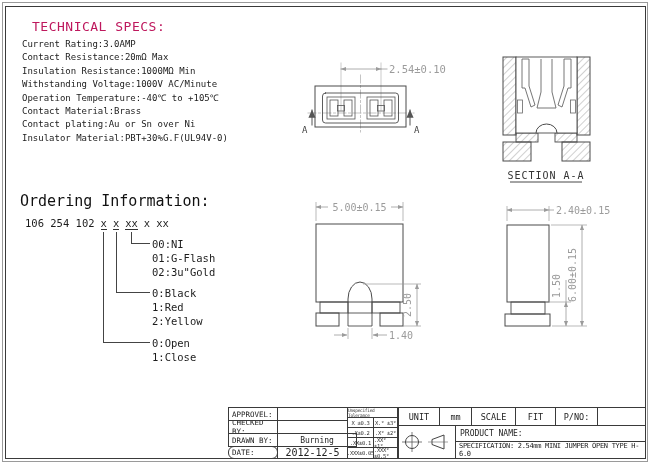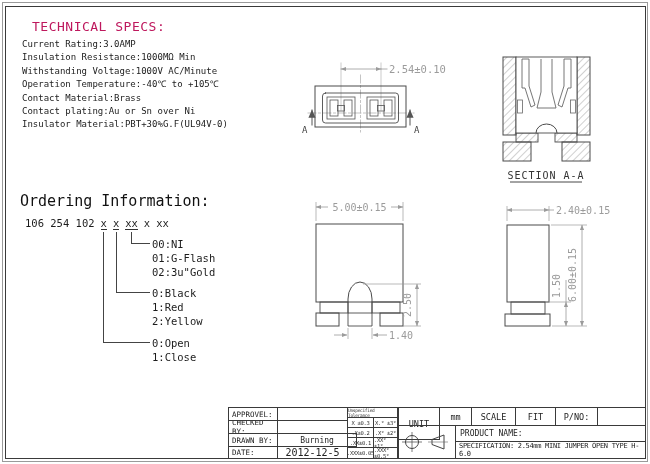--- a/index.html
+++ b/index.html
@@ -29,20 +29,21 @@
 </head>
 <body>
 
 <div class="sheet">
   <div class="frame-outer"></div>
   <div class="frame-inner"></div>
 
   <div class="ts-title">TECHNICAL SPECS:</div>
   <div class="ts-lines">
     <div>Current Rating:3.0AMP</div>
+    <div>Contact Resistance:20mΩ Max</div>
     <div>Insulation Resistance:1000MΩ Min</div>
     <div>Withstanding Voltage:1000V AC/Minute</div>
     <div>Operation Temperature:-40℃ to +105℃</div>
     <div>Contact Material:Brass</div>
     <div>Contact plating:Au or Sn over Ni</div>
     <div>Insulator Material:PBT+30%G.F(UL94V-0)</div>
   </div>
 
   <div class="oi-title">Ordering Information:</div>
   <div class="oi-part"><span>106 254 102</span><span class="pf ul">x</span><span class="pf ul">x</span><span class="pf ul">xx</span><span class="pf">x</span><span class="pf">xx</span></div>
@@ -176,34 +177,34 @@
 
   <div class="tb">
 
 
     <div class="cell left" style="left:223px;top:0;width:50px;height:14px;font-size:7.5px;padding-left:3px;">APPROVEL:</div>
     <div class="cell" style="left:272px;top:0;width:71px;height:14px;font-size:8px;"></div>
     <div class="cell left" style="left:223px;top:13px;width:50px;height:14px;font-size:7.5px;padding-left:3px;">CHECKED BY:</div>
     <div class="cell" style="left:272px;top:13px;width:71px;height:14px;font-size:8px;"></div>
     <div class="cell left" style="left:223px;top:26px;width:50px;height:14px;font-size:7.5px;padding-left:3px;">DRAWN BY:</div>
     <div class="cell" style="left:272px;top:26px;width:80px;height:14px;font-size:8px;">Burning</div>
-    <div class="cell left" style="left:223px;top:39px;width:50px;height:13px;font-size:7.5px;padding-left:3px;">DATE:</div>
+    <div class="cell left" style="left:223px;top:39px;width:50px;height:13px;font-size:7.5px;padding-left:3px;border-radius:6px;">DATE:</div>
     <div class="cell" style="left:272px;top:39px;width:71px;height:13px;font-size:10px;">2012-12-5</div>
 
     <div class="cell tol-head" style="left:342px;top:0;width:51px;height:11px;">Unspecified Tolerance</div>
     <div class="cell tol-cell" style="left:342px;top:10px;width:27px;height:11px;">X ±0.3</div>
     <div class="cell tol-cell" style="left:368px;top:10px;width:25px;height:11px;">X.° ±3°</div>
     <div class="cell tol-cell" style="left:342px;top:20px;width:27px;height:11px;">.X±0.2</div>
     <div class="cell tol-cell" style="left:368px;top:20px;width:25px;height:11px;">.X° ±2°</div>
     <div class="cell tol-cell" style="left:342px;top:30px;width:27px;height:11px;">.XX±0.1</div>
     <div class="cell tol-cell" style="left:368px;top:30px;width:25px;height:11px;">.XX° ±1°</div>
     <div class="cell tol-cell" style="left:342px;top:40px;width:27px;height:12px;">.XXX±0.05</div>
     <div class="cell tol-cell" style="left:368px;top:40px;width:25px;height:12px;">.XXX° ±0.5°</div>
 
-    <div class="cell" style="left:393px;top:0;width:42px;height:33px;font-size:8.5px;">UNIT</div>
+    <div class="cell" style="left:393px;top:0;width:42px;height:19px;font-size:8.5px;">UNIT</div>
     <div class="cell" style="left:434px;top:0;width:33px;height:19px;font-size:8.5px;">mm</div>
     <div class="cell" style="left:466px;top:0;width:45px;height:19px;font-size:8.5px;">SCALE</div>
     <div class="cell" style="left:510px;top:0;width:41px;height:19px;font-size:8.5px;">FIT</div>
     <div class="cell" style="left:550px;top:0;width:43px;height:19px;font-size:8.5px;">P/NO:</div>
     <div class="cell" style="left:592px;top:0;width:49px;height:19px;"></div>
 
     <div class="cell" style="left:393px;top:18px;width:58px;height:34px;">
       <svg width="56" height="32" viewBox="0 0 56 32">
         <circle cx="13" cy="16" r="6.5" fill="none" stroke="#444" stroke-width="1"></circle>
         <line x1="3" y1="16" x2="23" y2="16" stroke="#444" stroke-width="0.7"></line>

